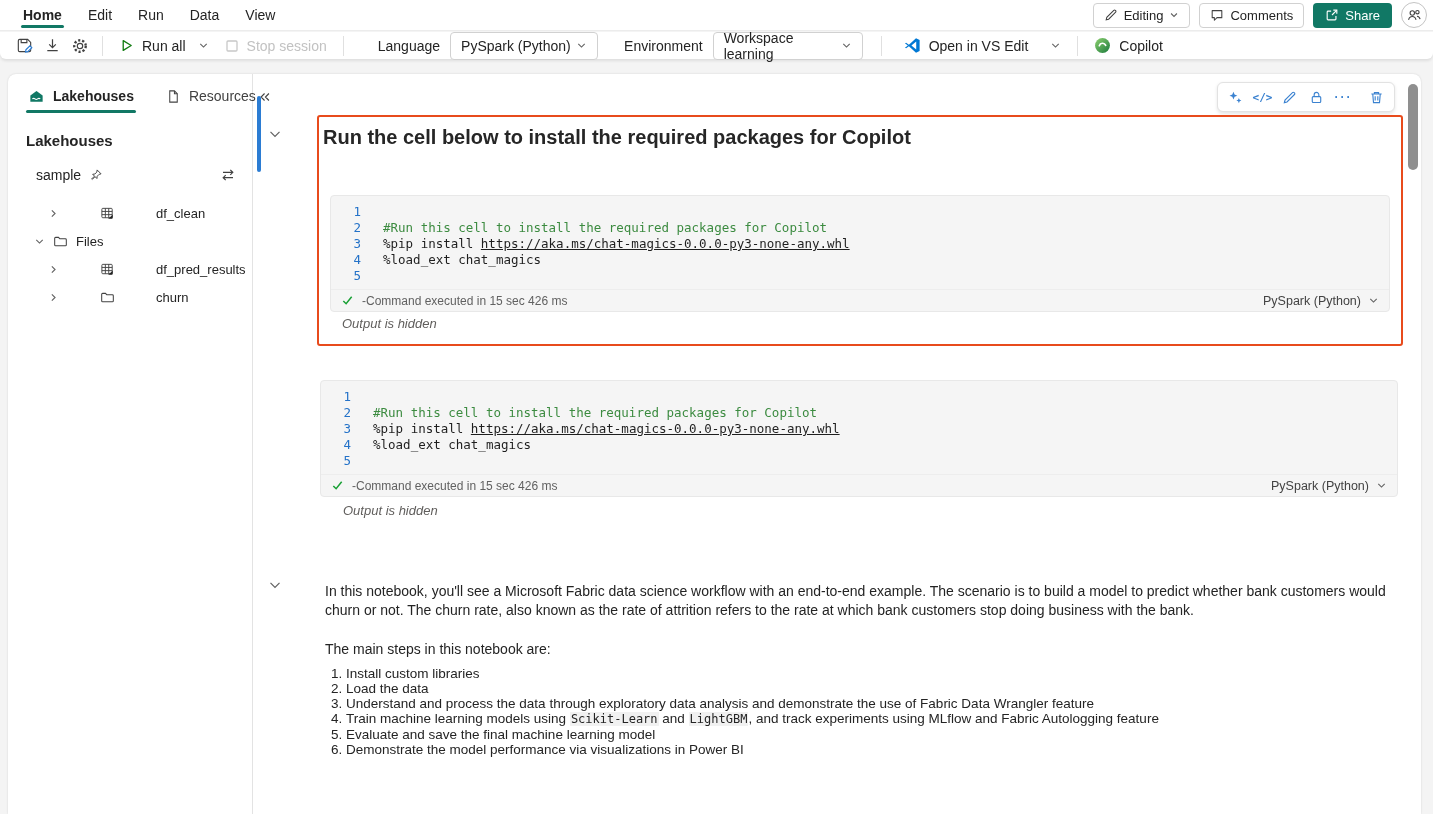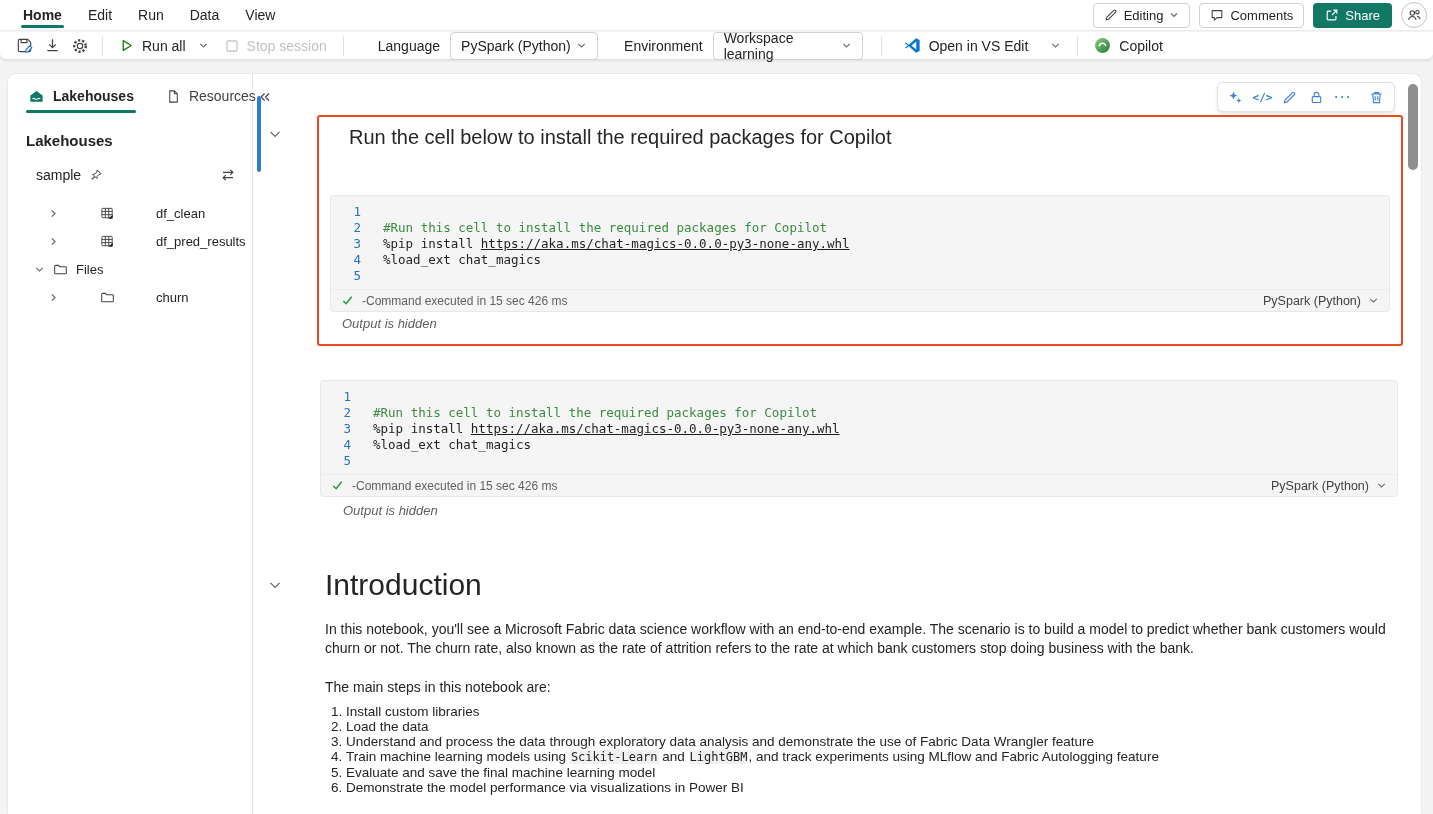--- a/index.html
+++ b/index.html
@@ -75,21 +75,21 @@
   .cell-toolbar { position:absolute; top:8px; right:26px; height:30px; display:flex;
             align-items:center; gap:2px; background:#fff; border:1px solid #e2e2e2;
             border-radius:6px; box-shadow:0 1.6px 3.6px rgba(0,0,0,.1); padding:0 5px; }
   .ct-icon { width:25px; height:24px; display:flex; align-items:center; justify-content:center;
             color:#3b82d0; border-radius:3px; cursor:pointer; font-size:12px; }
   .ct-code-glyph { font-family:"DejaVu Sans Mono",monospace; font-size:11px; font-weight:700; }
   .collapse-chevron { position:absolute; color:#616161; cursor:pointer; }
 
   .cell-selected { position:absolute; left:64px; top:41px; width:1086px; height:231px;
             border:2px solid #e84b1c; border-radius:3px; background:#fff; }
-  .md-title { font-size:20px; font-weight:400; color:#262626; padding:9px 30px; }
+  .md-title { font-size:20px; font-weight:700; color:#262626; padding:9px 4px; }
 
   .code-block { background:#f5f5f5; border:1px solid #e8e8e8; border-radius:4px; }
   .cb-in-cell { position:absolute; left:11px; top:78px; width:1060px; }
   .cb-cell2 { position:absolute; left:67px; top:306px; width:1078px; }
   .code-body { padding:8px 0 5px; }
   .code-line { display:flex; height:16px; font-family:"DejaVu Sans Mono",monospace;
             font-size:12.5px; line-height:16px; color:#1f1f1f; white-space:pre; }
   .ln { width:30px; text-align:right; color:#2472c8; flex:none; margin-right:22px; }
   .tok-comment { color:#3c8b40; }
   .tok-link { text-decoration:underline; cursor:pointer; }
@@ -327,49 +327,49 @@
             <svg width="15" height="15" viewBox="0 0 16 16">
                 <g fill="none" stroke="#424242" stroke-width="1">
                   <rect x="2" y="2.5" width="11" height="10" rx="1"></rect>
                   <path d="M2 5.8h11M2 9.2h11M5.7 2.5v10M9.3 2.5v10"></path>
                 </g>
                 <path d="M8.6 13.6l5-4.4v3.4a1 1 0 0 1-1 1z" fill="#242424"></path>
               </svg>
           </span>
           <span>df_clean</span>
         </div>
+        <div class="tree-row">
+          <span class="tree-chev">
+            <svg width="11" height="11" viewBox="0 0 12 12" fill="none" stroke="#616161" stroke-width="1.2">
+                <path d="M2.5 4.2L6 7.7l3.5-3.5"></path>
+              </svg>
+          </span>
+          <span>
+            <svg width="15" height="15" viewBox="0 0 16 16" fill="none" stroke="#424242" stroke-width="1.1">
+                <path d="M1.8 4.6a1 1 0 0 1 1-1h3l1.4 1.4h6a1 1 0 0 1 1 1v5.6a1 1 0 0 1-1 1H2.8a1 1 0 0 1-1-1z"></path>
+              </svg>
+          </span>
+          <span>Files</span>
+        </div>
         <div class="tree-row indent">
           <span class="tree-chev">
             <svg width="11" height="11" viewBox="0 0 12 12" fill="none" stroke="#616161" stroke-width="1.2">
                 <path d="M4.2 2.5L7.7 6l-3.5 3.5"></path>
               </svg>
           </span>
           <span>
             <svg width="15" height="15" viewBox="0 0 16 16">
                 <g fill="none" stroke="#424242" stroke-width="1">
                   <rect x="2" y="2.5" width="11" height="10" rx="1"></rect>
                   <path d="M2 5.8h11M2 9.2h11M5.7 2.5v10M9.3 2.5v10"></path>
                 </g>
                 <path d="M8.6 13.6l5-4.4v3.4a1 1 0 0 1-1 1z" fill="#242424"></path>
               </svg>
           </span>
           <span>df_pred_results</span>
-        </div>
-        <div class="tree-row">
-          <span class="tree-chev">
-            <svg width="11" height="11" viewBox="0 0 12 12" fill="none" stroke="#616161" stroke-width="1.2">
-                <path d="M2.5 4.2L6 7.7l3.5-3.5"></path>
-              </svg>
-          </span>
-          <span>
-            <svg width="15" height="15" viewBox="0 0 16 16" fill="none" stroke="#424242" stroke-width="1.1">
-                <path d="M1.8 4.6a1 1 0 0 1 1-1h3l1.4 1.4h6a1 1 0 0 1 1 1v5.6a1 1 0 0 1-1 1H2.8a1 1 0 0 1-1-1z"></path>
-              </svg>
-          </span>
-          <span>Files</span>
         </div>
         <div class="tree-row indent">
           <span class="tree-chev">
             <svg width="11" height="11" viewBox="0 0 12 12" fill="none" stroke="#616161" stroke-width="1.2">
                 <path d="M4.2 2.5L7.7 6l-3.5 3.5"></path>
               </svg>
           </span>
           <span>
             <svg width="15" height="15" viewBox="0 0 16 16" fill="none" stroke="#424242" stroke-width="1.1">
                 <path d="M1.8 4.6a1 1 0 0 1 1-1h3l1.4 1.4h6a1 1 0 0 1 1 1v5.6a1 1 0 0 1-1 1H2.8a1 1 0 0 1-1-1z"></path>
@@ -475,21 +475,20 @@
         </div>
       </div>
       <div class="output-note" style="left:90px; top:429px;">Output is hidden</div>
 
       <span class="collapse-chevron" style="left:14px; top:503px;">
         <svg width="16" height="16" viewBox="0 0 16 16" fill="none" stroke="#616161" stroke-width="1.2">
             <path d="M3.5 5.8L8 10.3l4.5-4.5"></path>
           </svg>
       </span>
       <section class="intro">
-        <h1>Introduction</h1>
         <p>In this notebook, you'll see a Microsoft Fabric data science workflow with an end-to-end example. The scenario is to build a model to predict whether bank customers would churn or not. The churn rate, also known as the rate of attrition refers to the rate at which bank customers stop doing business with the bank.</p>
         <p class="steps-lead">The main steps in this notebook are:</p>
         <ol>
           <li><span>Install custom libraries</span></li>
           <li><span>Load the data</span></li>
           <li><span>Understand and process the data through exploratory data analysis and demonstrate the use of Fabric Data Wrangler feature</span></li>
           <li><span>Train machine learning models using </span><span class="codechip">Scikit-Learn</span><span> and </span><span class="codechip">LightGBM</span><span>, and track experiments using MLflow and Fabric Autologging feature</span></li>
           <li><span>Evaluate and save the final machine learning model</span></li>
           <li><span>Demonstrate the model performance via visualizations in Power BI</span></li>
         </ol>

